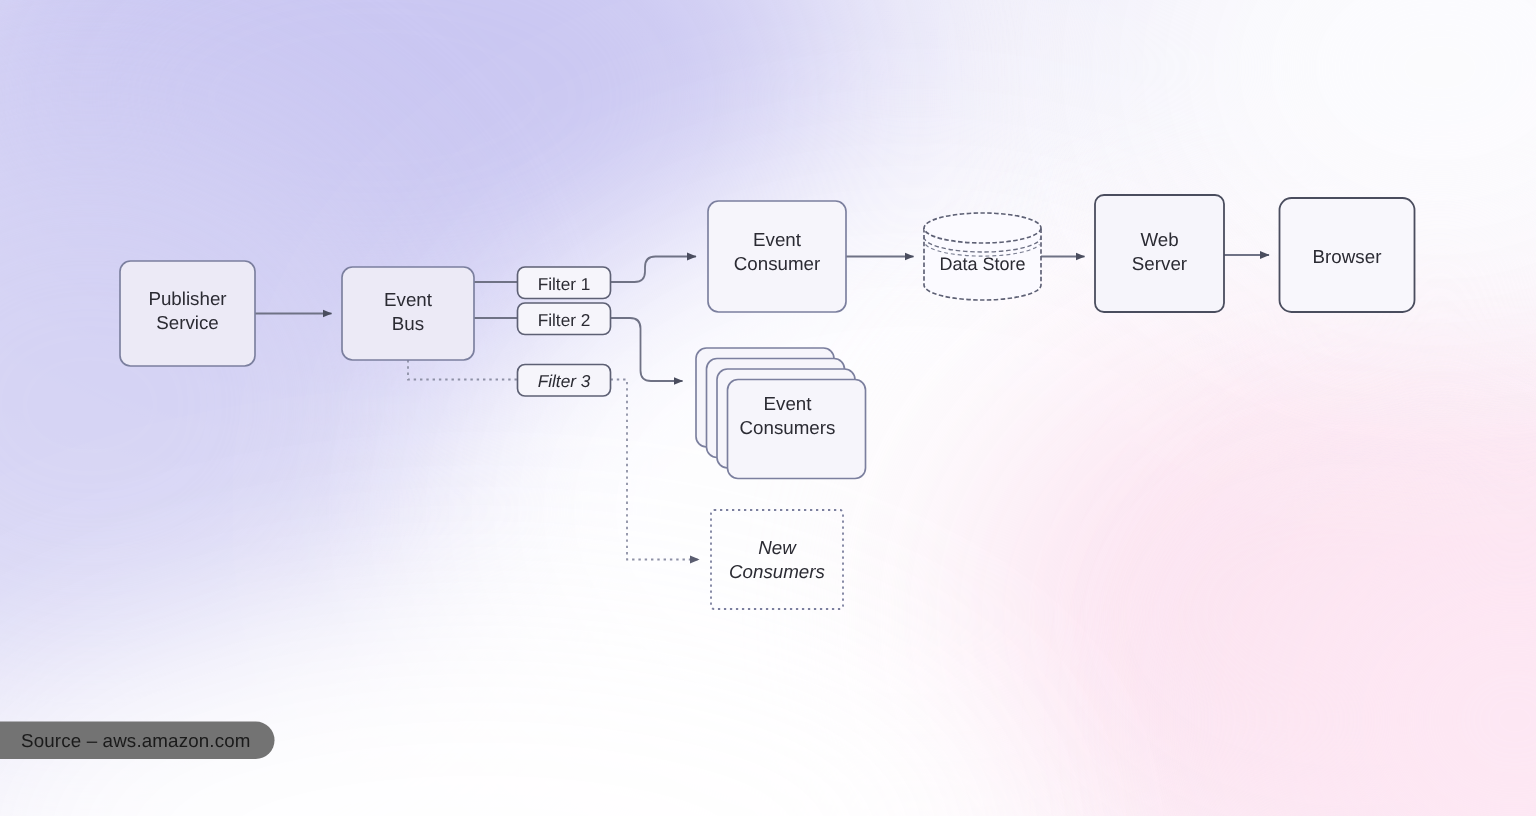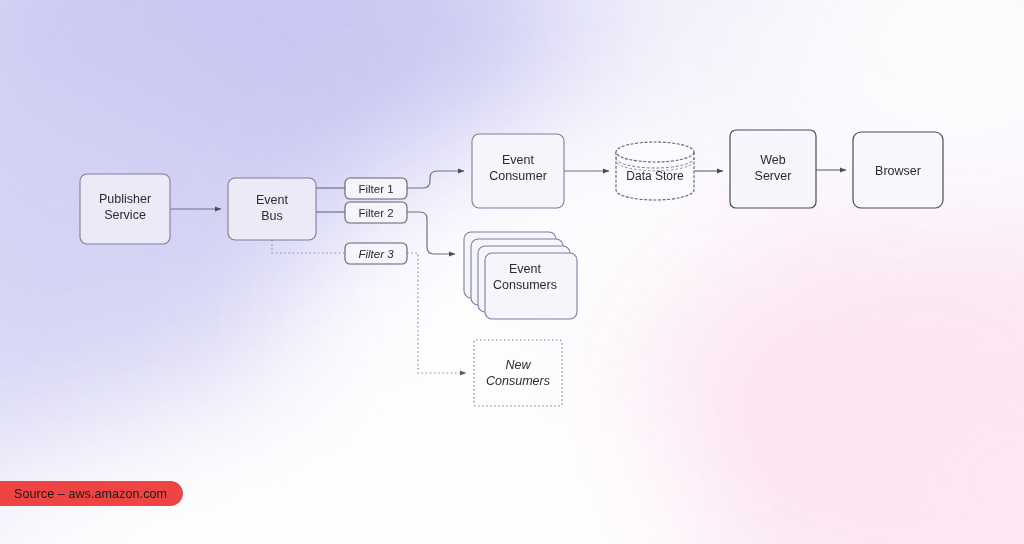--- a/index.html
+++ b/index.html
@@ -78,21 +78,21 @@
 
   
   #source-pill {
     position: absolute;
     left: 0px;
     top: 481px;
     height: 25px;
     display: flex;
     align-items: center;
     padding: 0 16px 0 14px;
-    background: #ef4444;
+    background: #737373;
     border-radius: 0 13px 13px 0;
     font-size: 12.5px;
     color: #1a1a1a;
     letter-spacing: .1px;
     white-space: nowrap;
   }
 </style>
 </head>
 <body>
 

